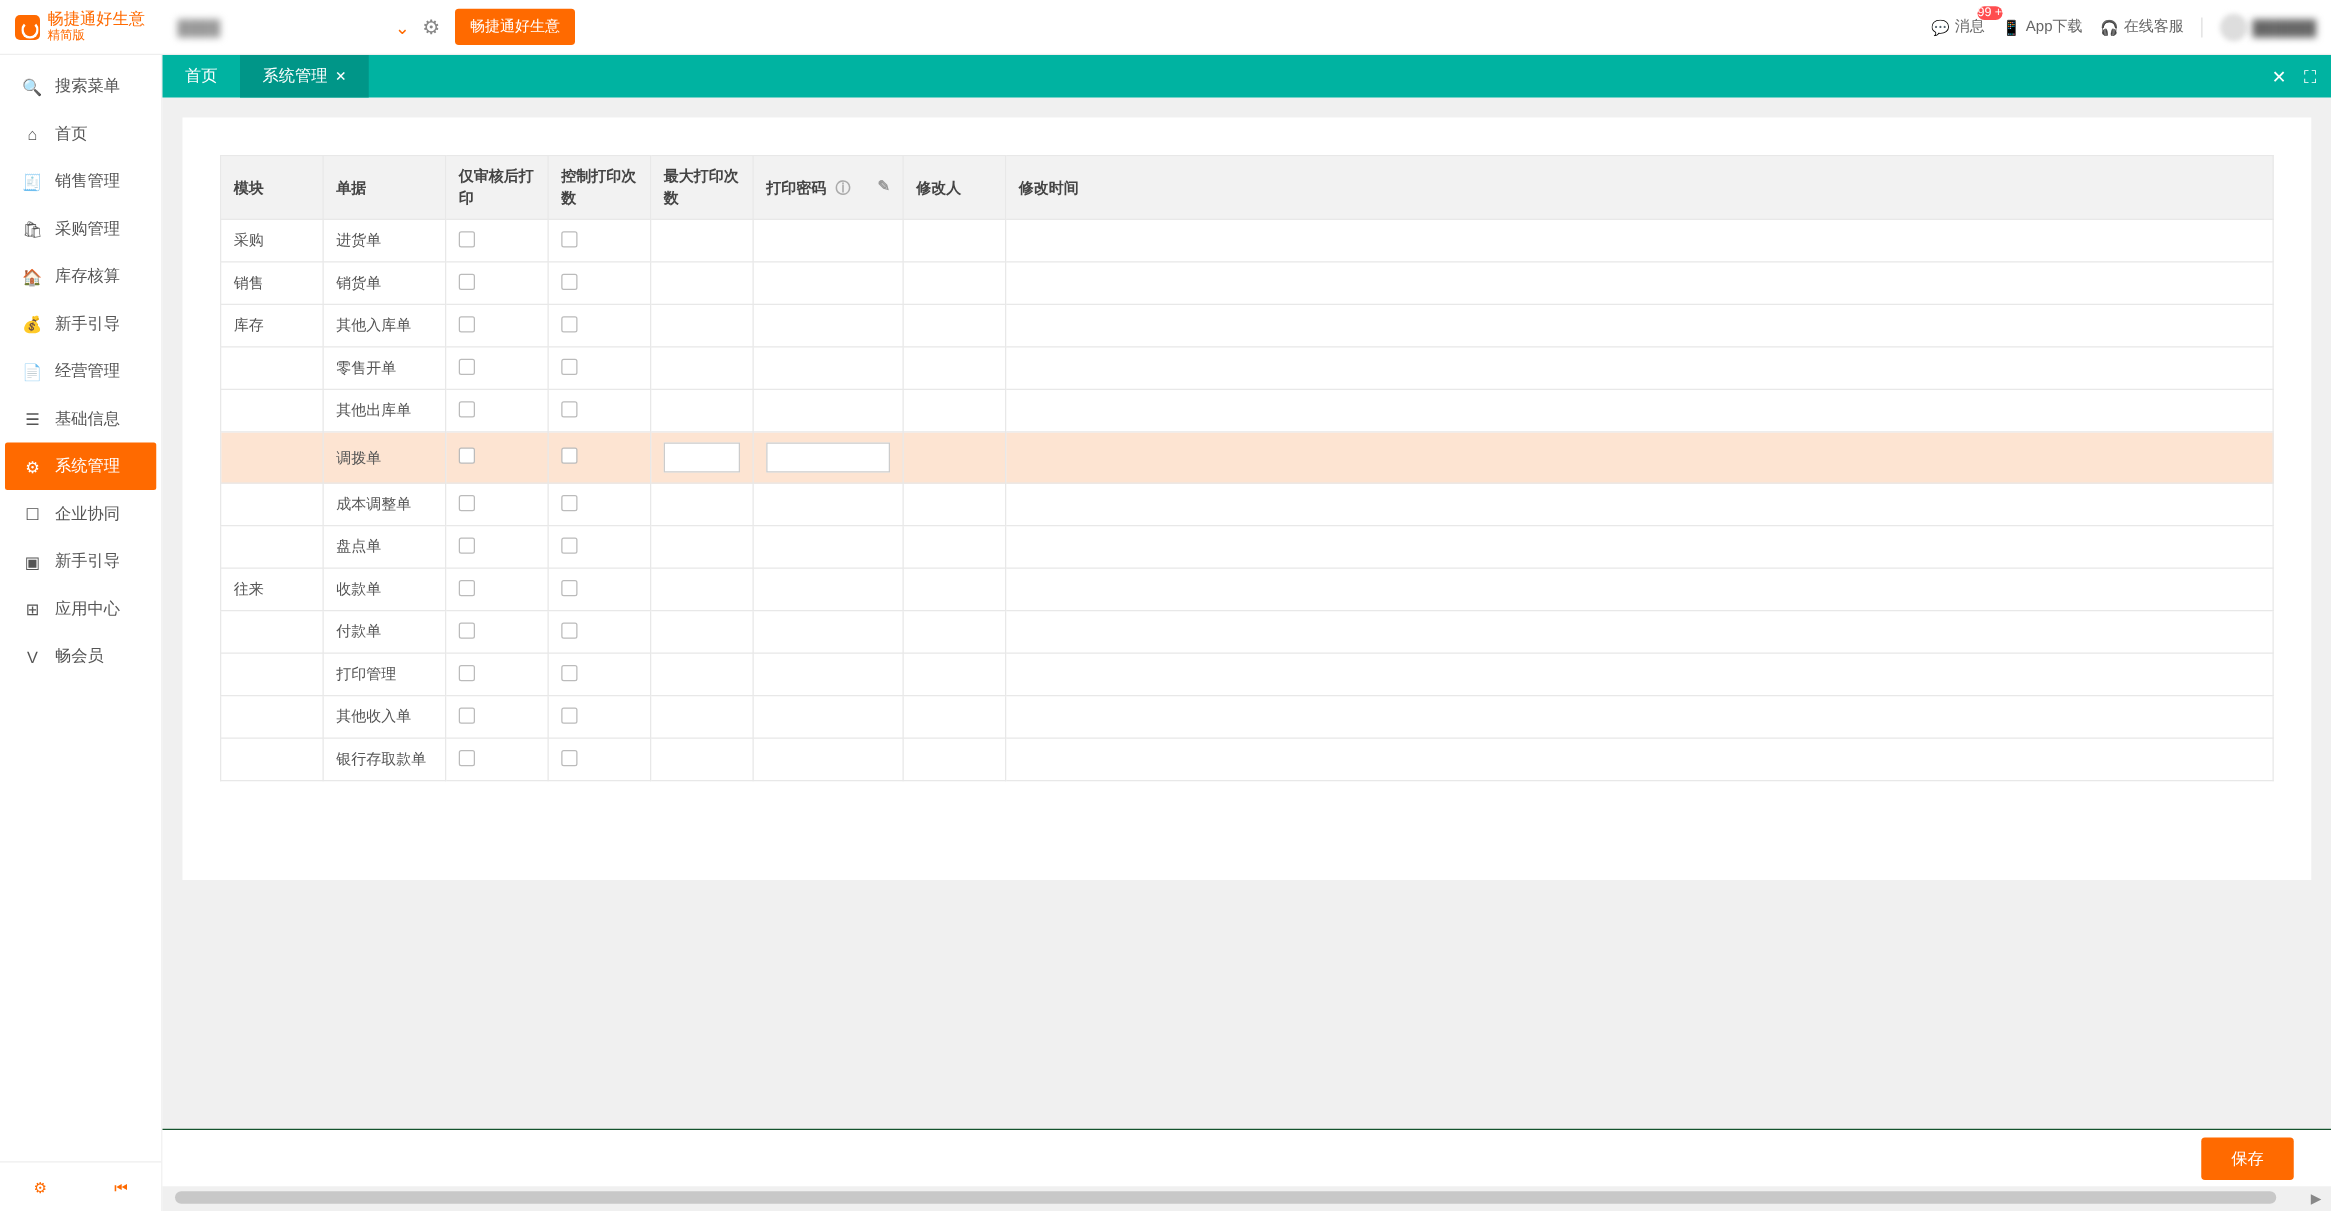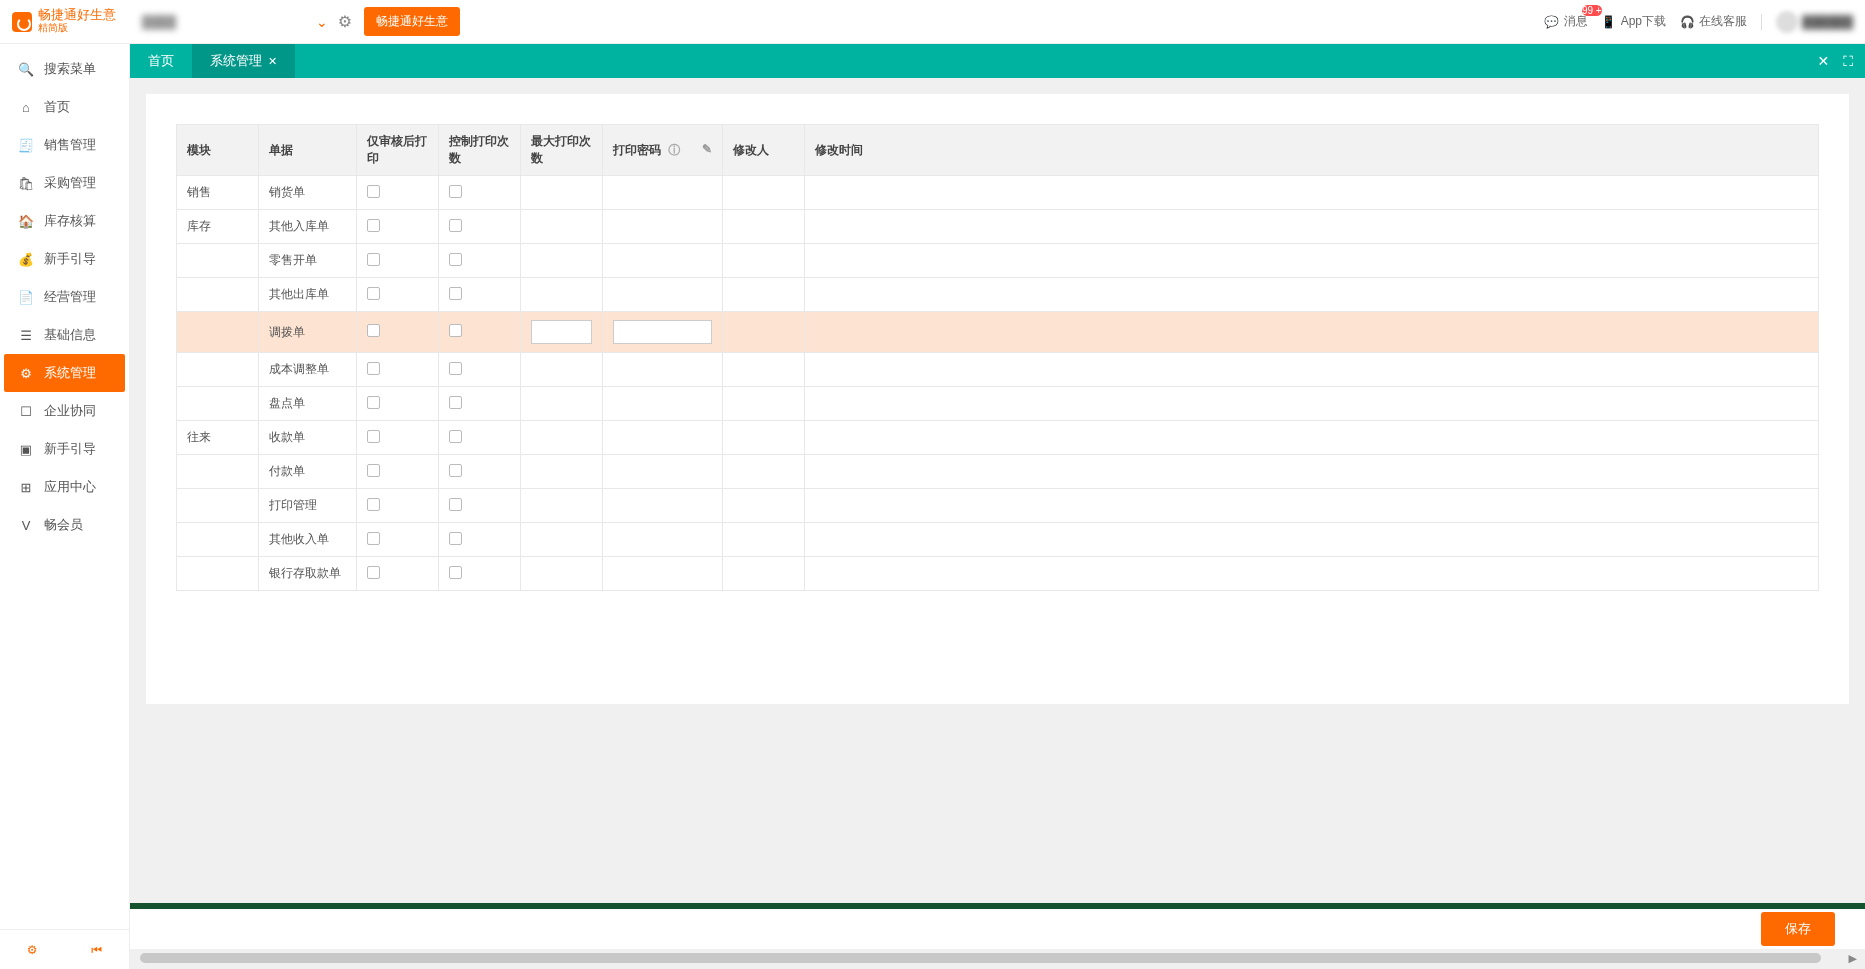--- a/index.html
+++ b/index.html
@@ -47,21 +47,21 @@
   table.grid { width: 100%; border-collapse: collapse; table-layout: fixed; }
   table.grid th, table.grid td { border: 1px solid #e8e8e8; padding: 8px 10px; text-align: left; font-size: 12px; color: #555; height: 32px; }
   table.grid th { background: #f2f2f2; color: #444; font-weight: 600; }
   table.grid tr.highlight td { background: #fde4d2; }
   .module-cell { background: #fff; }
   .chk { width: 13px; height: 13px; border: 1px solid #bbb; border-radius: 2px; display: inline-block; background: #fff; }
   .edit-icon { float: right; color: #999; cursor: pointer; }
   .help-icon { color: #aaa; margin-left: 4px; }
   .cell-input { width: 100%; height: 24px; border: 1px solid #ccc; background: #fff; }
 
-  .footer-bar { position: absolute; left: 130px; right: 0; bottom: 20px; height: 46px; background: #fff; border-top: 6px solid #14532d; display: flex; align-items: center; justify-content: flex-end; padding: 0 30px; }
+  .footer-bar { position: absolute; left: 130px; right: 0; bottom: 20px; height: 46px; background: #fff; border-top: 1px solid #14532d; display: flex; align-items: center; justify-content: flex-end; padding: 0 30px; }
   .save-btn { background: #ff6a00; color: #fff; border: none; padding: 8px 24px; border-radius: 3px; font-size: 13px; cursor: pointer; }
 
   .hscroll { position: absolute; left: 140px; right: 10px; bottom: 6px; height: 10px; background: #f0f0f0; border-radius: 5px; }
   .hscroll-thumb { position: absolute; left: 0; top: 0; bottom: 0; width: 98%; background: #c8c8c8; border-radius: 5px; }
   .hscroll-arrow { position: absolute; right: -2px; top: -1px; color: #888; font-size: 11px; }
 
   .col-module{width:82px}.col-doc{width:98px}.col-audit{width:82px}.col-ctrl{width:82px}.col-max{width:82px}.col-pwd{width:120px}.col-mod{width:82px}.col-time{}
 </style>
 </head>
 <body>
@@ -209,20 +209,30 @@
                   <span>打印密码</span>
                   <span class="help-icon">ⓘ</span>
                   <span class="edit-icon">✎</span>
                 </th>
                 <th>修改人</th>
                 <th>修改时间</th>
               </tr>
             </thead>
             <tbody id="table-body">
                 <tr>
+                  <td class="module-cell">采购</td>
+                  <td>进货单</td>
+                  <td><span class="chk"></span></td>
+                  <td><span class="chk"></span></td>
+                  <td></td>
+                  <td></td>
+                  <td></td>
+                  <td></td>
+                </tr>
+                <tr>
                   <td class="module-cell">销售</td>
                   <td>销货单</td>
                   <td><span class="chk"></span></td>
                   <td><span class="chk"></span></td>
                   <td></td>
                   <td></td>
                   <td></td>
                   <td></td>
                 </tr>
                 <tr>

